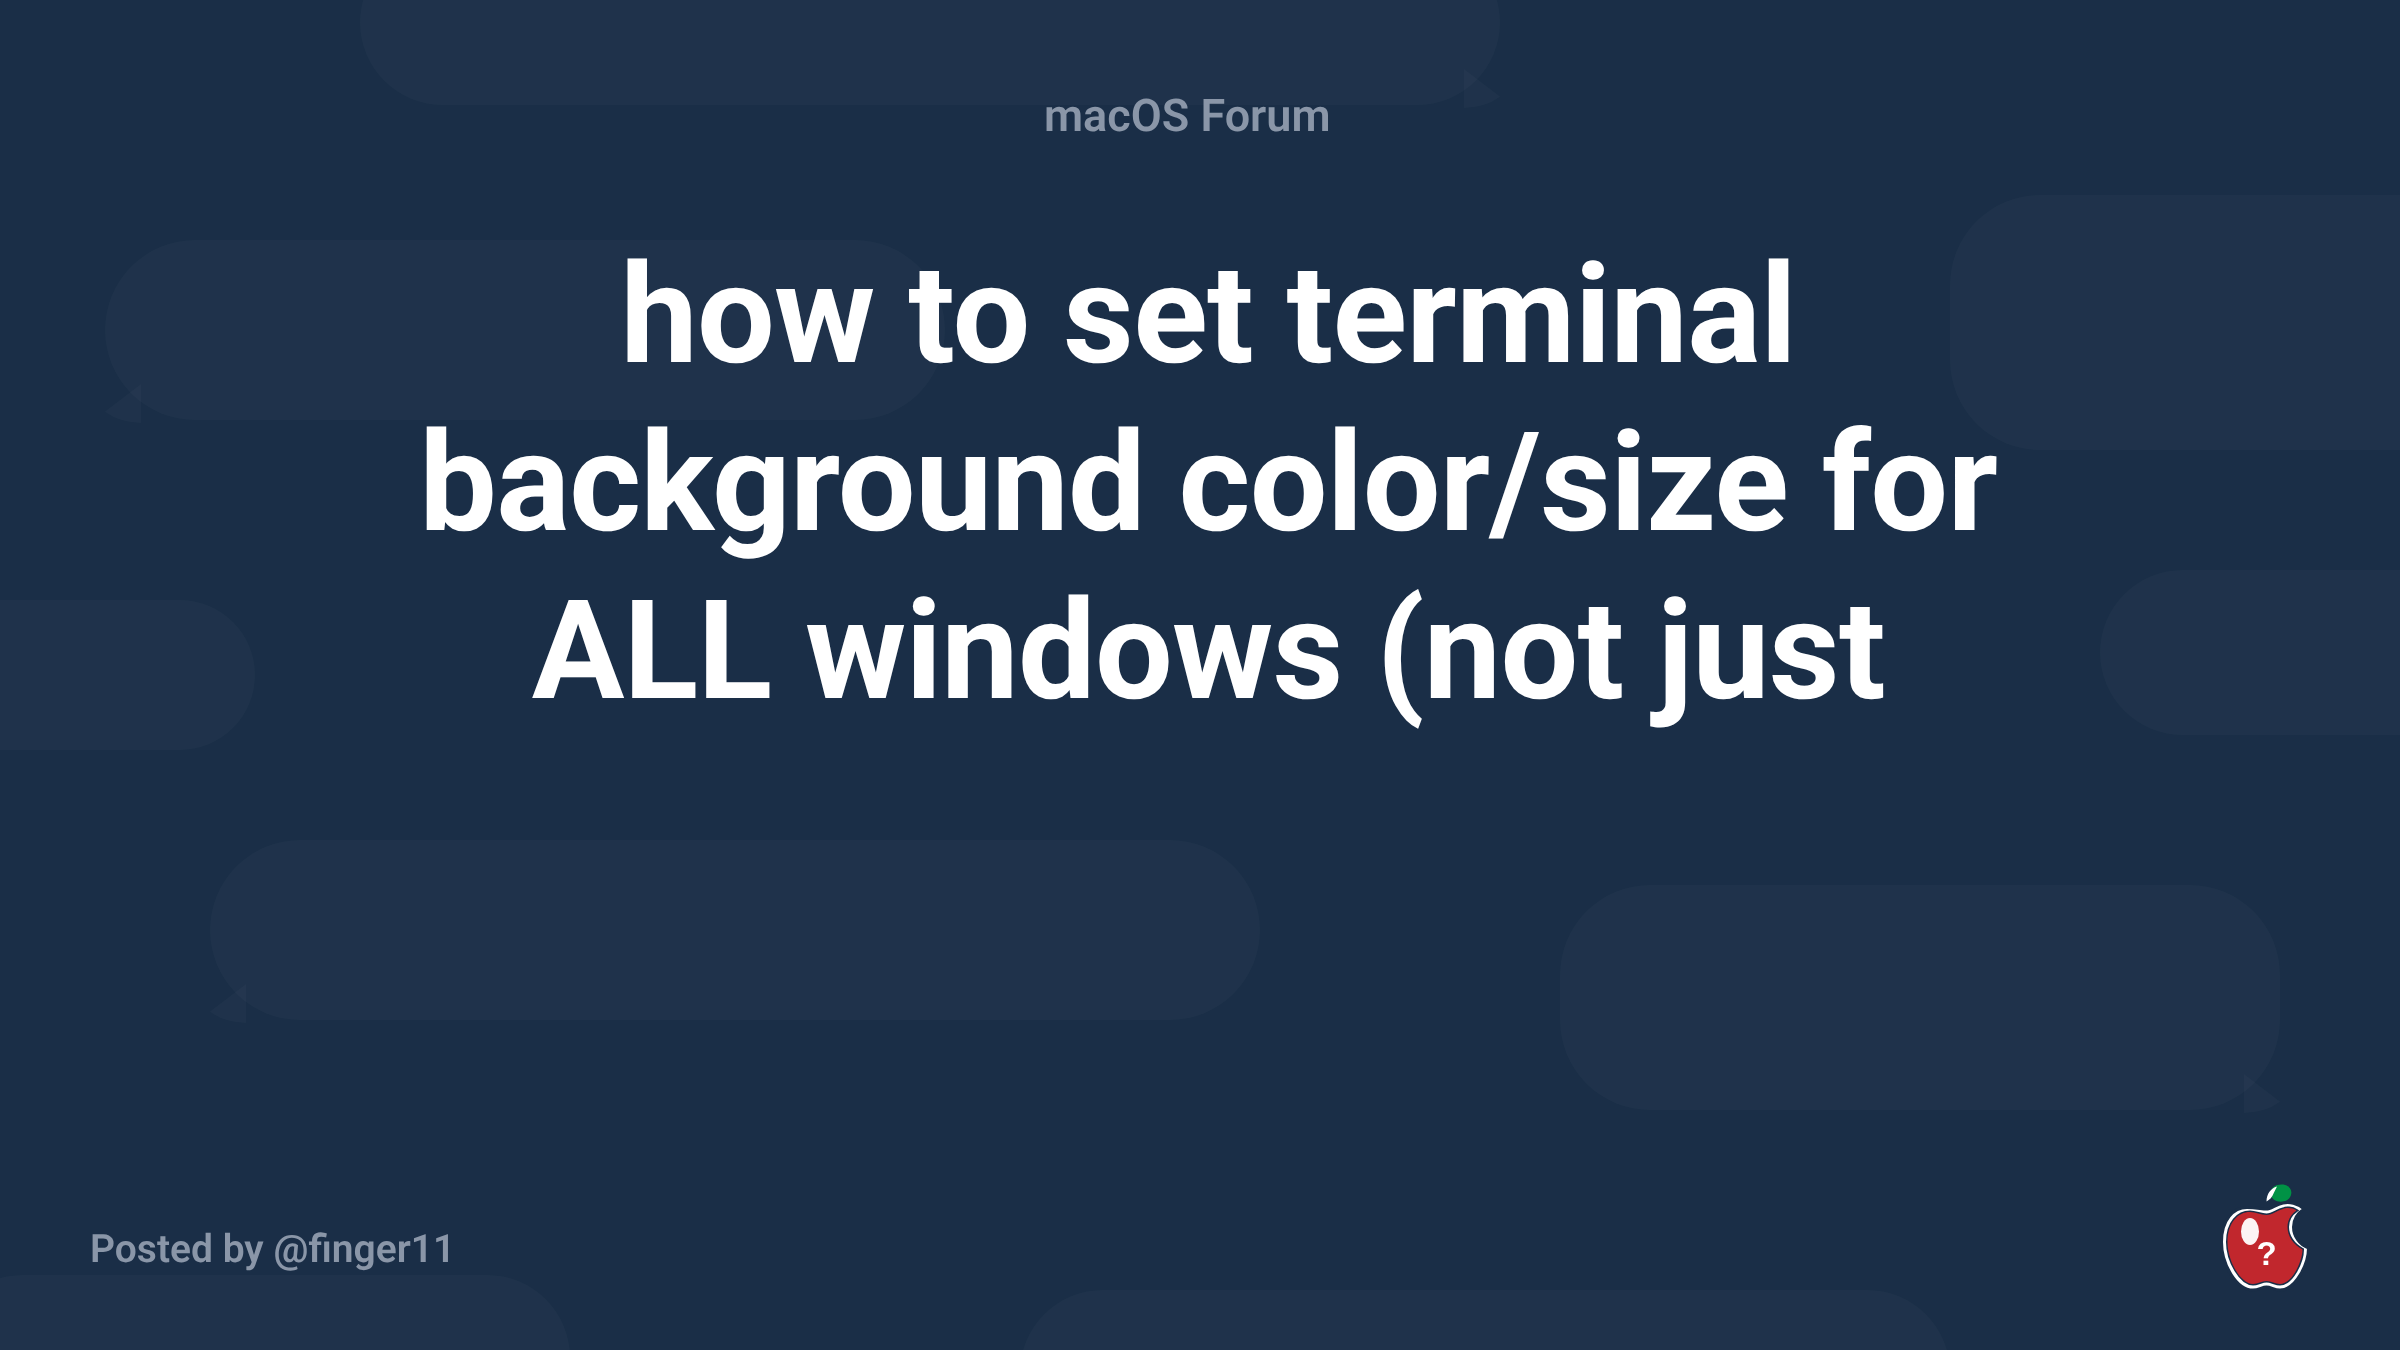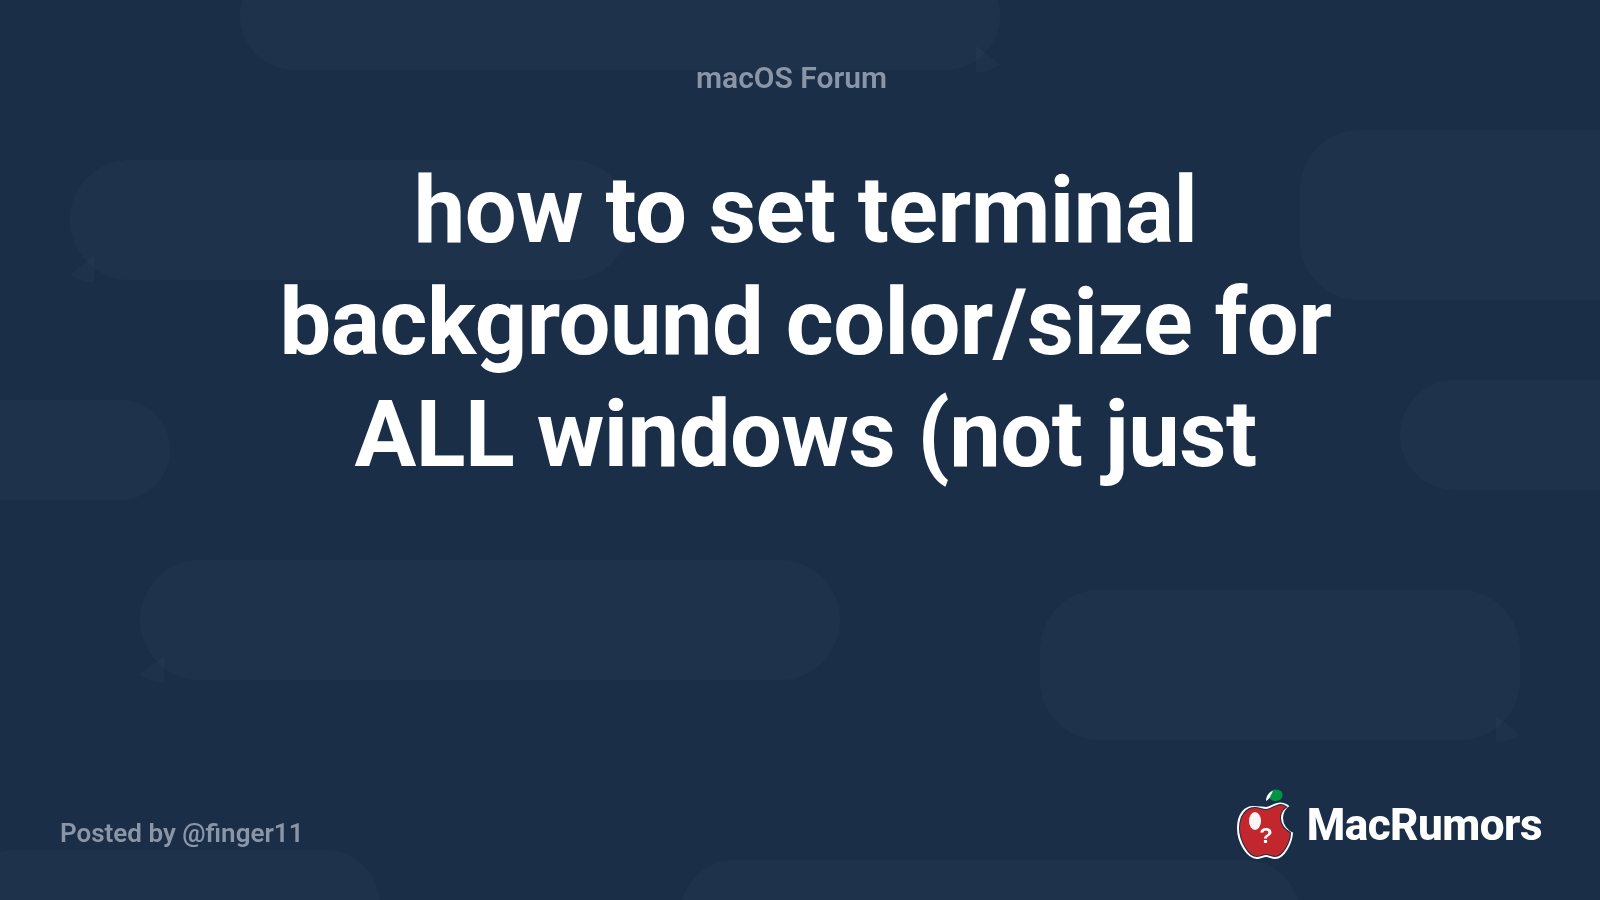--- a/index.html
+++ b/index.html
@@ -108,14 +108,13 @@
         <path fill="#c1272d" d="M20 17 C11 17 3 25 3 40 C3 55 13 72 24 72 C28 72 30 70 33 70 C36 70 38 72 42 72 C53 72 61 54 61 44 C55 42 51 36 51 30 C51 24 55 20 58 18 C54 14 48 13 44 14 C39 15 36 18 33 18 C30 18 26 17 20 17 Z"></path>
         <path fill="#ffffff" stroke="#1a2e47" stroke-width="2" d="M20 17 C11 17 3 25 3 40 C3 55 13 72 24 72 C28 72 30 70 33 70 C36 70 38 72 42 72 C53 72 61 54 61 44 C55 42 51 36 51 30 C51 24 55 20 58 18 C54 14 48 13 44 14 C39 15 36 18 33 18 C30 18 26 17 20 17 Z
         M22 20 C14 20 7 27 7 40 C7 53 16 68 24 68 C27 68 30 66 33 66 C36 66 39 68 42 68 C50 68 57 53 57 45 C51 42 47 36 47 30 C47 25 50 21 53 19 C50 17 46 17 44 18 C40 19 37 22 33 22 C29 22 26 20 22 20 Z" fill-rule="evenodd"></path>
         <path fill="#c1272d" d="M22 20 C14 20 7 27 7 40 C7 53 16 68 24 68 C27 68 30 66 33 66 C36 66 39 68 42 68 C50 68 57 53 57 45 C51 42 47 36 47 30 C47 25 50 21 53 19 C50 17 46 17 44 18 C40 19 37 22 33 22 C29 22 26 20 22 20 Z"></path>
         <ellipse fill="#ffffff" cx="22" cy="33" rx="6" ry="9" opacity="0.95"></ellipse>
         <path fill="#c1272d" d="M30 48 C30 44 34 42 36 44 C37 41 42 42 42 46 C42 51 36 56 36 56 C36 56 30 52 30 48 Z" opacity="0.0"></path>
         <text x="33" y="55" text-anchor="middle" fill="#ffffff" font-size="22" font-weight="900" font-family="Arial">?</text>
       </g>
     </svg>
   </div>
-  <span class="brand-text">MacRumors</span>
 </div>
 
 </body></html>

